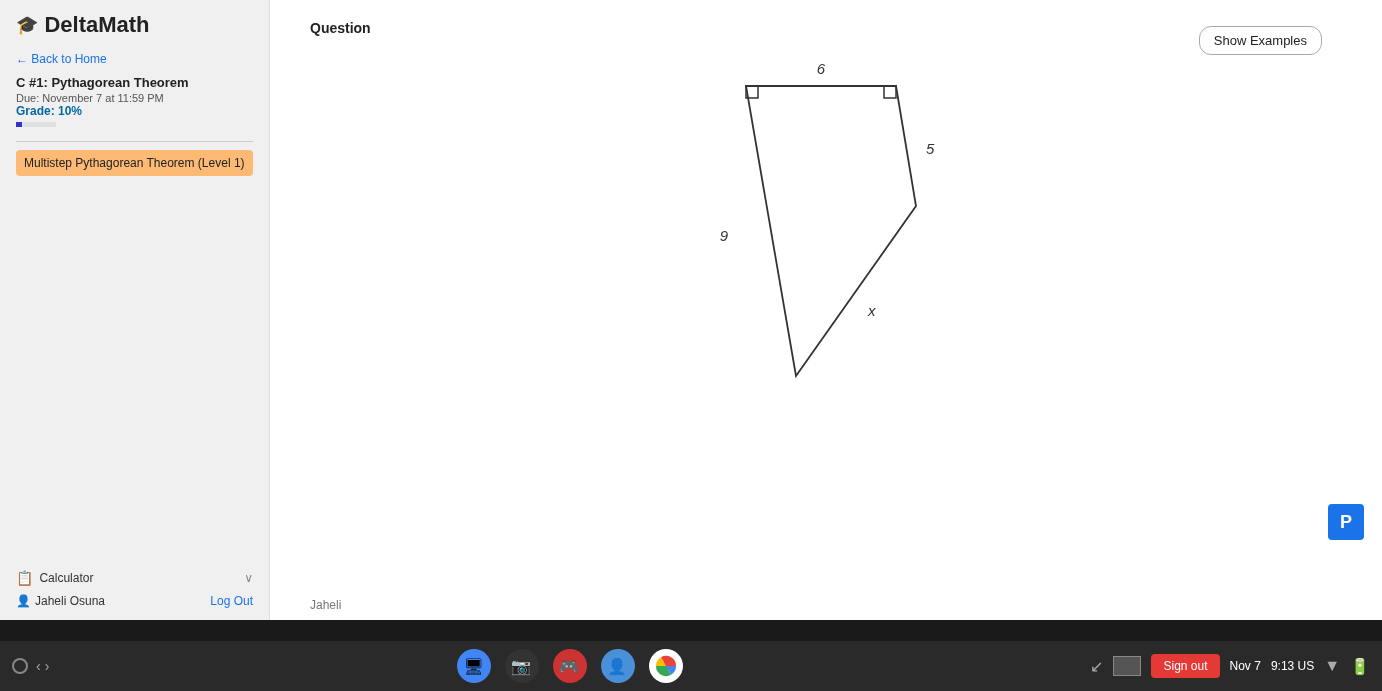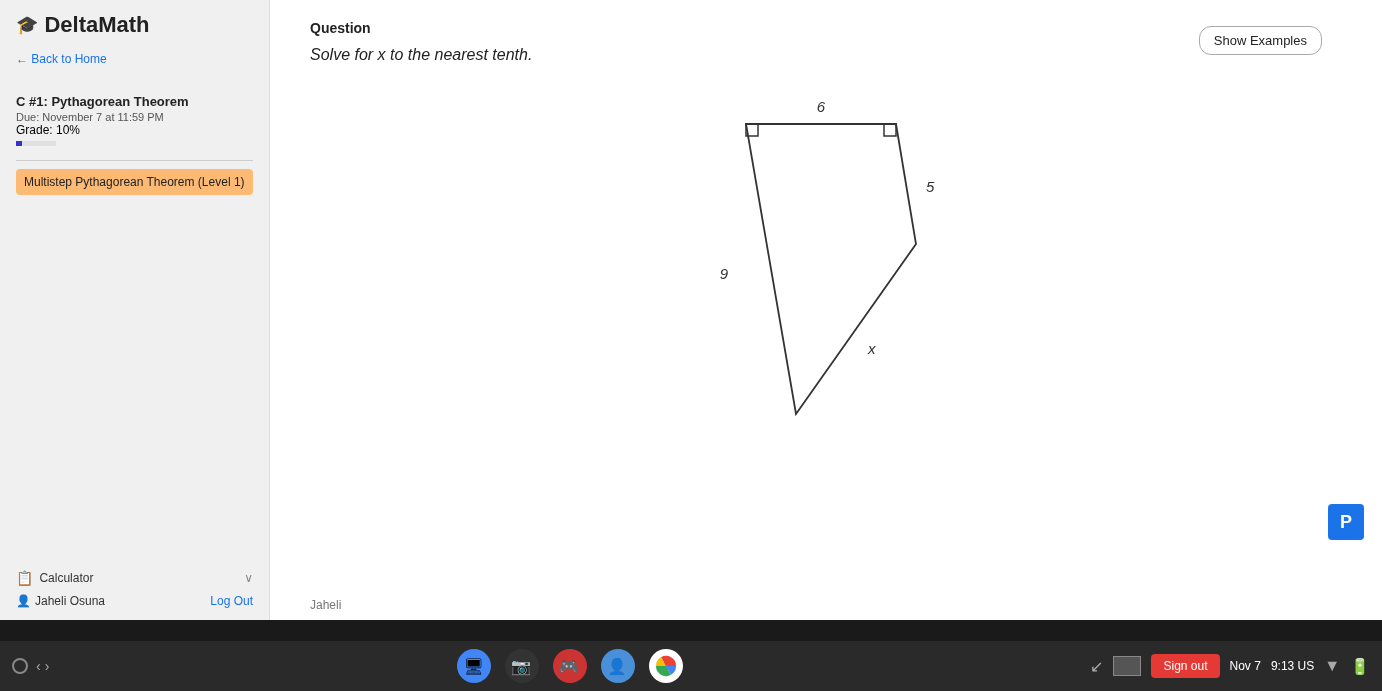--- a/index.html
+++ b/index.html
@@ -44,40 +44,41 @@
     .logo-text {
       font-size: 22px;
       font-weight: bold;
       color: #222;
     }
 
     .back-link {
       font-size: 12px;
       color: #1a73e8;
       cursor: pointer;
-      margin-bottom: 28px;
+      margin-bottom: 9px;
       display: block;
     }
 
     .assignment-title {
       font-size: 13px;
       font-weight: bold;
       color: #222;
       margin-bottom: 2px;
     }
 
     .due-date {
       font-size: 11px;
       color: #555;
     }
 
     .grade-label {
       font-size: 12px;
-      color: #000000;
+      color: #0369a1;
       margin-bottom: 4px;
+      font-weight: bold;
     }
 
     .grade-bar-container {
       width: 40px;
       height: 5px;
       background: #e0e0e0;
       margin-bottom: 14px;
     }
 
     .grade-bar-fill {
@@ -335,21 +336,20 @@
         </div>
         <span class="logout-link">Log Out</span>
       </div>
     </div>
   </div>
 
   <div class="content-area">
     <button class="show-examples-btn">Show Examples</button>
 
     <div class="question-label">Question</div>
-    <div class="question-text">Solve for x to the nearest tenth.</div>
 
     <div class="diagram-container">
       <svg width="320" height="360" viewBox="0 0 320 360">
 
         <polygon points="80,40 230,40 250,160 130,330" fill="none" stroke="#333" stroke-width="1.8"></polygon>
 
         <rect x="80" y="40" width="12" height="12" fill="none" stroke="#333" stroke-width="1.5"></rect>
 
         <rect x="218" y="40" width="12" height="12" fill="none" stroke="#333" stroke-width="1.5"></rect>
 

